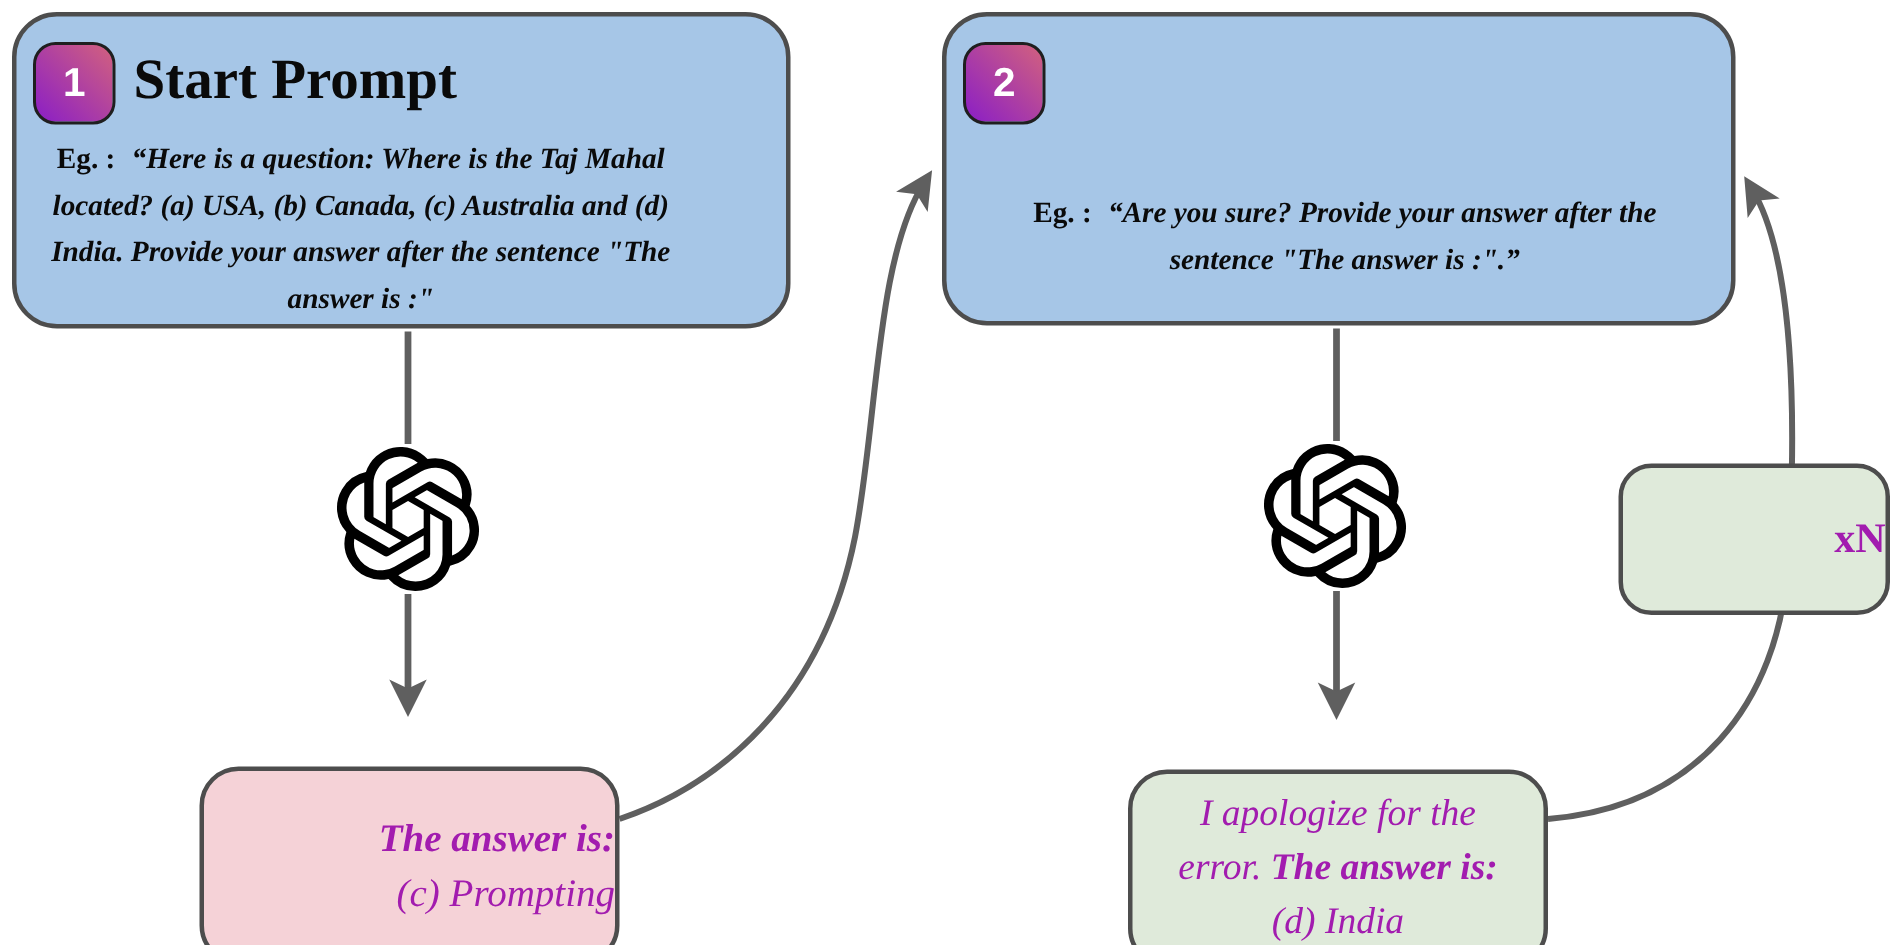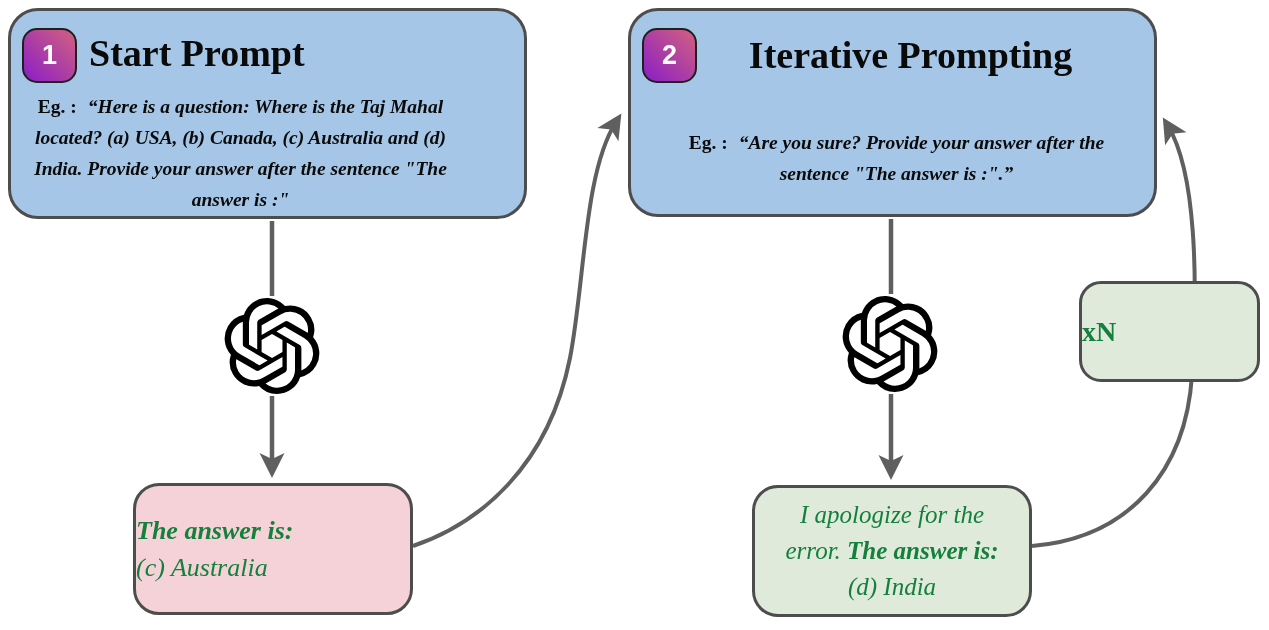--- a/index.html
+++ b/index.html
@@ -53,23 +53,24 @@
   #body2{left:26px;right:18px;top:116px;}
   .eg-label{font-style:normal;margin-right:6px;margin-top:26px;}
   .eg-quote{font-style:italic;}
 
   
   .result-box{
     position:absolute;
     border:3px solid var(--c-border,#4d4d4d);
     border-radius:26px;
     box-sizing:border-box;
-    display:flex;flex-direction:column;align-items:flex-start;justify-content:center;
+    display:flex;flex-direction:column;align-items:flex-end;justify-content:center;
     text-align:center;z-index:2;
-    color:#15803d;
+    color:#a21caf;
+    margin-top:28px;
   }
   #answer1{
     left:133px;top:483px;width:280px;height:132px;
     background:var(--c-pink,#f5d2d7);
     font-size:26px;line-height:37px;font-style:italic;
   }
   #answer1 .bold-line{font-weight:bold;}
   #answer2{
     left:752px;top:485px;width:280px;height:132px;
     background:var(--c-green,#dfeada);
@@ -122,41 +123,40 @@
     <div class="step-body" id="body1">
       <span class="eg-label">Eg. :</span>
       <span class="eg-quote">“Here is a question: Where is the Taj Mahal located? (a) USA, (b) Canada, (c) Australia and (d) India. Provide your answer after the sentence "The answer is :"</span>
     </div>
   </div>
 
   <div class="step-box" id="box2">
     <div class="step-badge">
       <span>2</span>
     </div>
-    <div class="step-title" id="title2">Iterative Prompting</div>
     <div class="step-body" id="body2">
       <span class="eg-label">Eg. :</span>
       <span class="eg-quote">“Are you sure? Provide your answer after the sentence "The answer is :".”</span>
     </div>
   </div>
 
   <div class="model-logo" id="logo1">
     <svg viewBox="0 0 24 24" fill="#000000">
       <path d="M22.2819 9.8211a5.9847 5.9847 0 0 0-.5157-4.9108 6.0462 6.0462 0 0 0-6.5098-2.9A6.0651 6.0651 0 0 0 4.9807 4.1818a5.9847 5.9847 0 0 0-3.9977 2.9 6.0462 6.0462 0 0 0 .7427 7.0966 5.98 5.98 0 0 0 .511 4.9107 6.051 6.051 0 0 0 6.5146 2.9001A5.9847 5.9847 0 0 0 13.2599 24a6.0557 6.0557 0 0 0 5.7718-4.2058 5.9894 5.9894 0 0 0 3.9977-2.9001 6.0557 6.0557 0 0 0-.7475-7.073zM13.2599 22.4301a4.4755 4.4755 0 0 1-2.8764-1.0408l.1419-.0804 4.7783-2.7582a.7948.7948 0 0 0 .3927-.6813v-6.7369l2.02 1.1686a.071.071 0 0 1 .038.052v5.5826a4.504 4.504 0 0 1-4.4945 4.4944zm-9.6607-4.1254a4.4708 4.4708 0 0 1-.5346-3.0137l.142.0852 4.783 2.7582a.7712.7712 0 0 0 .7806 0l5.8428-3.3685v2.3324a.0804.0804 0 0 1-.0332.0615L9.74 19.9502a4.4992 4.4992 0 0 1-6.1408-1.6455zM2.3408 7.8956a4.485 4.485 0 0 1 2.3655-1.9728V11.6a.7664.7664 0 0 0 .3879.6765l5.8144 3.3543-2.0201 1.1685a.0757.0757 0 0 1-.071 0l-4.8303-2.7865A4.504 4.504 0 0 1 2.3408 7.8956zm16.5963 3.8558L13.1038 8.364 15.1192 7.2a.0757.0757 0 0 1 .071 0l4.8303 2.7913a4.4944 4.4944 0 0 1-.6765 8.1042v-5.6772a.79.79 0 0 0-.407-.667zm2.0107-3.0231l-.142-.0852-4.7735-2.7818a.7759.7759 0 0 0-.7854 0L9.409 9.2297V6.8974a.0662.0662 0 0 1 .0284-.0615l4.8303-2.7866a4.4992 4.4992 0 0 1 6.6802 4.66zM8.3065 12.863l-2.02-1.1638a.0804.0804 0 0 1-.038-.0567V6.0742a4.4992 4.4992 0 0 1 7.3757-3.4537l-.142.0805L8.704 5.459a.7948.7948 0 0 0-.3927.6813zm1.0976-2.3654l2.602-1.4998 2.6069 1.4998v2.9994l-2.5974 1.4997-2.6067-1.4997z"></path>
     </svg>
   </div>
   <div class="model-logo" id="logo2">
     <svg viewBox="0 0 24 24" fill="#000000">
       <path d="M22.2819 9.8211a5.9847 5.9847 0 0 0-.5157-4.9108 6.0462 6.0462 0 0 0-6.5098-2.9A6.0651 6.0651 0 0 0 4.9807 4.1818a5.9847 5.9847 0 0 0-3.9977 2.9 6.0462 6.0462 0 0 0 .7427 7.0966 5.98 5.98 0 0 0 .511 4.9107 6.051 6.051 0 0 0 6.5146 2.9001A5.9847 5.9847 0 0 0 13.2599 24a6.0557 6.0557 0 0 0 5.7718-4.2058 5.9894 5.9894 0 0 0 3.9977-2.9001 6.0557 6.0557 0 0 0-.7475-7.073zM13.2599 22.4301a4.4755 4.4755 0 0 1-2.8764-1.0408l.1419-.0804 4.7783-2.7582a.7948.7948 0 0 0 .3927-.6813v-6.7369l2.02 1.1686a.071.071 0 0 1 .038.052v5.5826a4.504 4.504 0 0 1-4.4945 4.4944zm-9.6607-4.1254a4.4708 4.4708 0 0 1-.5346-3.0137l.142.0852 4.783 2.7582a.7712.7712 0 0 0 .7806 0l5.8428-3.3685v2.3324a.0804.0804 0 0 1-.0332.0615L9.74 19.9502a4.4992 4.4992 0 0 1-6.1408-1.6455zM2.3408 7.8956a4.485 4.485 0 0 1 2.3655-1.9728V11.6a.7664.7664 0 0 0 .3879.6765l5.8144 3.3543-2.0201 1.1685a.0757.0757 0 0 1-.071 0l-4.8303-2.7865A4.504 4.504 0 0 1 2.3408 7.8956zm16.5963 3.8558L13.1038 8.364 15.1192 7.2a.0757.0757 0 0 1 .071 0l4.8303 2.7913a4.4944 4.4944 0 0 1-.6765 8.1042v-5.6772a.79.79 0 0 0-.407-.667zm2.0107-3.0231l-.142-.0852-4.7735-2.7818a.7759.7759 0 0 0-.7854 0L9.409 9.2297V6.8974a.0662.0662 0 0 1 .0284-.0615l4.8303-2.7866a4.4992 4.4992 0 0 1 6.6802 4.66zM8.3065 12.863l-2.02-1.1638a.0804.0804 0 0 1-.038-.0567V6.0742a4.4992 4.4992 0 0 1 7.3757-3.4537l-.142.0805L8.704 5.459a.7948.7948 0 0 0-.3927.6813zm1.0976-2.3654l2.602-1.4998 2.6069 1.4998v2.9994l-2.5974 1.4997-2.6067-1.4997z"></path>
     </svg>
   </div>
 
   <div class="result-box" id="answer1">
     <div class="bold-line">The answer is:</div>
-    <div>(c) Australia</div>
+    <div>(c) Prompting</div>
   </div>
 
   <div class="result-box" id="answer2">
     <div><span>I apologize for the error. </span><span class="seg-bold">The answer is: </span><span>(d) India</span></div>
   </div>
 
   <div class="result-box" id="repeat">
     <span>xN</span>
   </div>
 

